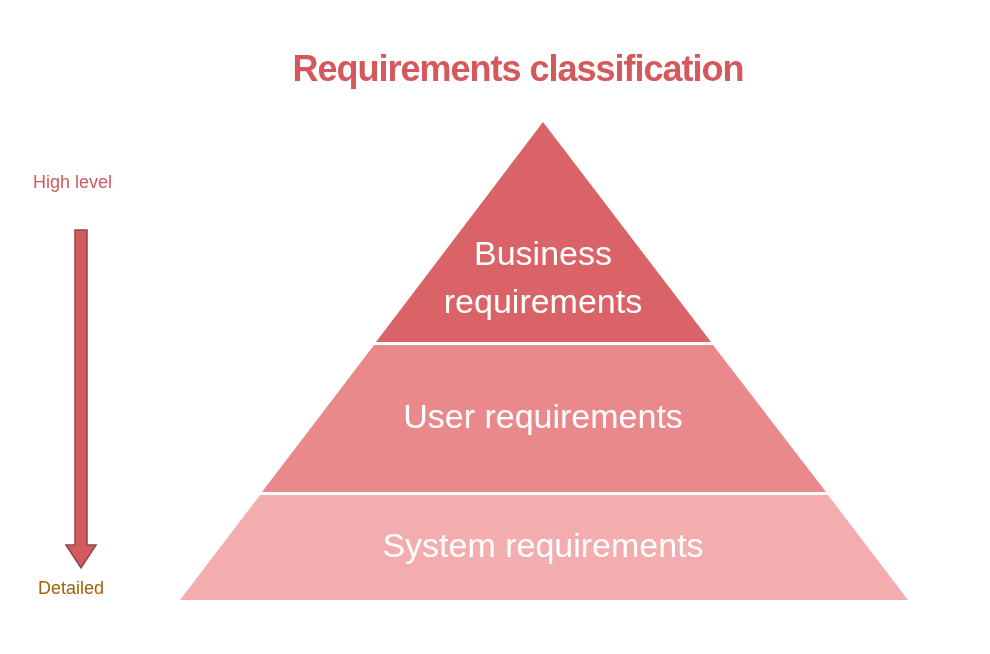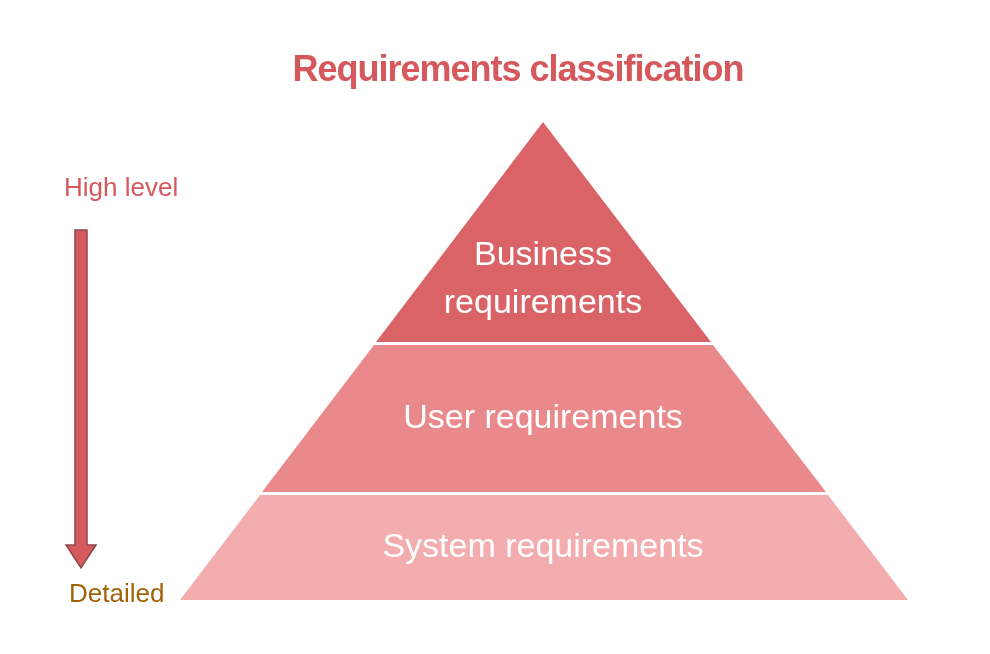--- a/index.html
+++ b/index.html
@@ -20,24 +20,23 @@
     top: 48px;
     left: 518px;
     transform: translateX(-50%);
     font-size: 36px;
     font-weight: 800;
     letter-spacing: -1px;
     white-space: nowrap;
   }
   .axis-label {
     position: absolute;
-    font-size: 26px;
+    font-size: 18px;
     font-weight: 400;
     white-space: nowrap;
-    margin-left: 31px;
   }
   .axis-label.top { top: 172px; left: 33px; }
   .axis-label.bottom { top: 578px; left: 38px; }
   svg.pyramid-svg {
     position: absolute;
     top: 0;
     left: 0;
   }
   svg.pyramid-svg text {
     font-family: "Liberation Sans", sans-serif;

